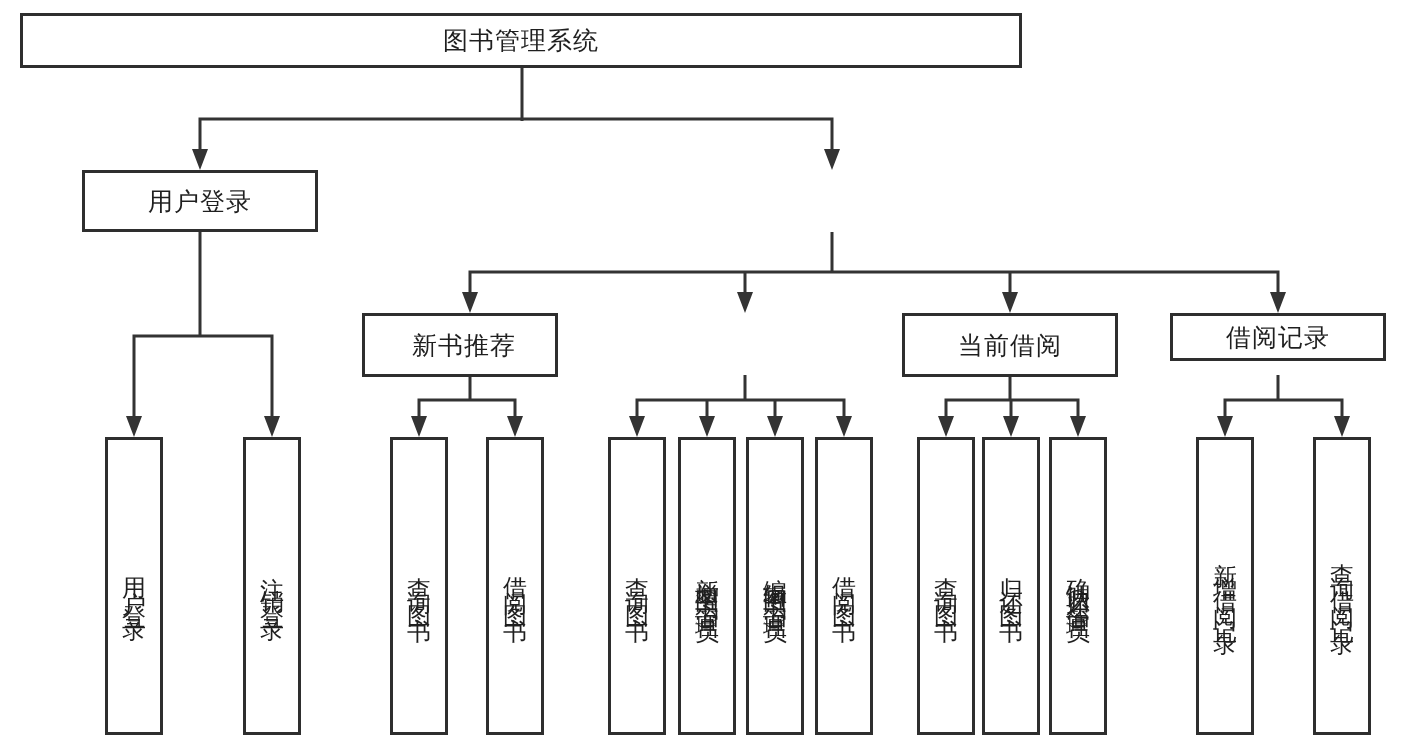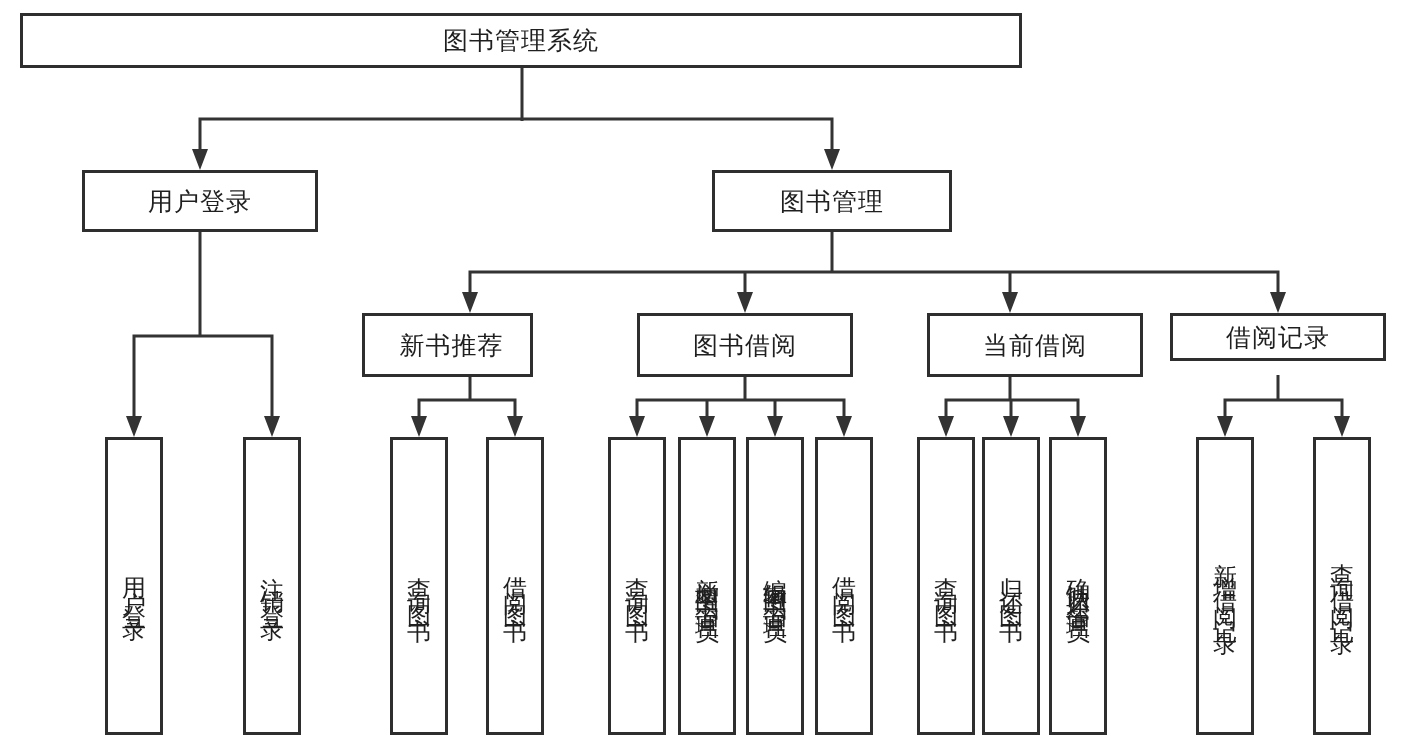--- a/index.html
+++ b/index.html
@@ -80,31 +80,25 @@
              M1217 416h16l-8 21zM1334 416h16l-8 21z"></path>
   </svg>
 
   <div class="hbox" style="left:20px;top:13px;width:1002px;height:55px;">
     <span class="hlabel">图书管理系统</span>
   </div>
 
   <div class="hbox" style="left:82px;top:170px;width:236px;height:62px;">
     <span class="hlabel">用户登录</span>
   </div>
-  <div class="hbox" style="left:712px;top:170px;width:240px;height:62px;">
-    <span class="hlabel">图书管理</span>
-  </div>
 
-  <div class="hbox" style="left:362px;top:313px;width:171px;height:64px;padding-left:8px;">
+  <div class="hbox" style="left:362px;top:313px;width:196px;height:64px;padding-left:8px;">
     <span class="hlabel">新书推荐</span>
   </div>
-  <div class="hbox" style="left:637px;top:313px;width:216px;height:64px;">
-    <span class="hlabel">图书借阅</span>
-  </div>
-  <div class="hbox" style="left:902px;top:313px;width:216px;height:64px;margin-left:25px;">
+  <div class="hbox" style="left:902px;top:313px;width:216px;height:64px;">
     <span class="hlabel">当前借阅</span>
   </div>
   <div class="hbox" style="left:1170px;top:313px;width:216px;height:48px;">
     <span class="hlabel">借阅记录</span>
   </div>
 
   <div class="vbox" style="left:105px;">
     <span class="vlabel">用户登录</span>
   </div>
   <div class="vbox" style="left:243px;">

